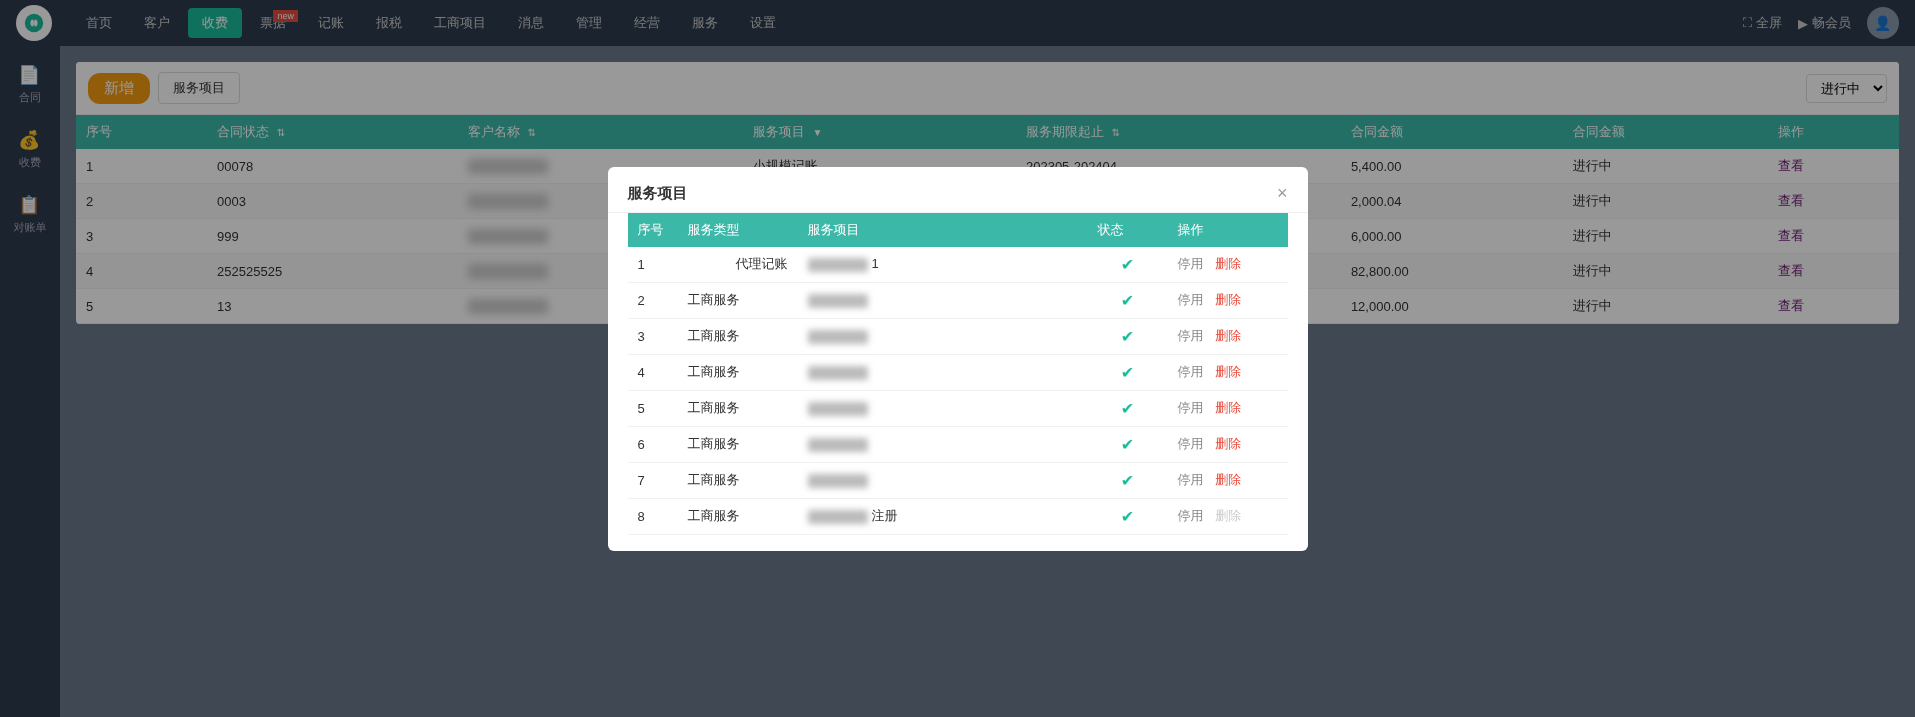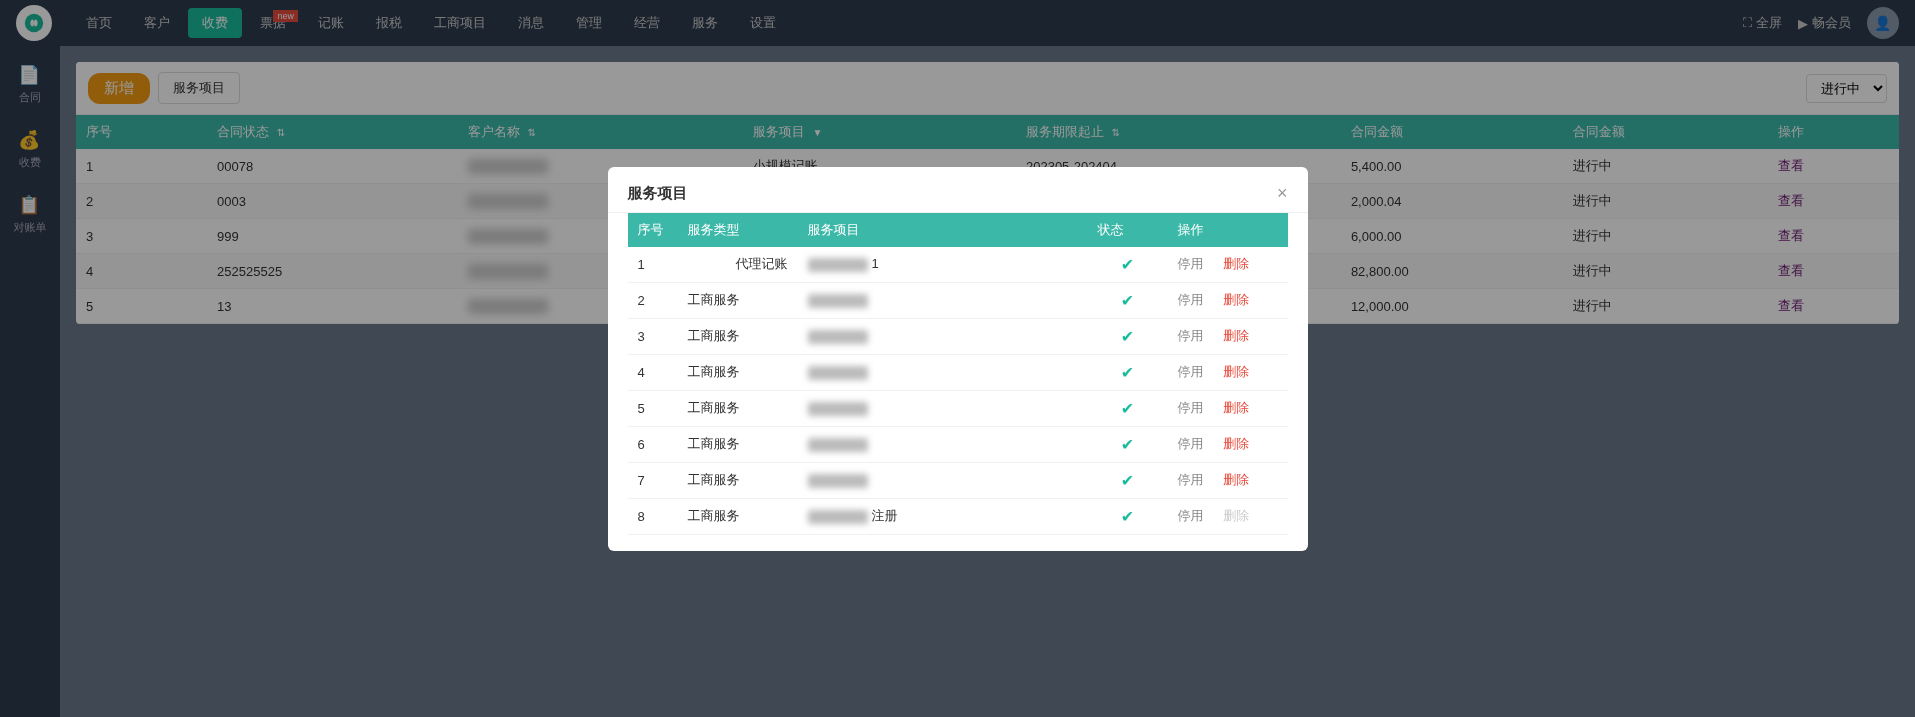--- a/index.html
+++ b/index.html
@@ -138,21 +138,21 @@
     .modal-table th {
       background: #3bb8a8; color: #fff; padding: 8px 10px;
       font-weight: 500; font-size: 13px; text-align: left;
     }
     .modal-table td {
       padding: 8px 10px; font-size: 13px; border-bottom: 1px solid #f0f0f0;
       color: #333;
     }
     .status-icon { color: #1abc9c; font-size: 16px; }
     .action-stop {
-      color: #888; cursor: pointer; margin-right: 16px; font-size: 13px;
+      color: #888; cursor: pointer; margin-right: 8px; font-size: 13px;
     }
     .action-delete {
       color: #e74c3c; cursor: pointer; font-size: 13px;
     }
     .action-delete-gray {
       color: #ccc; cursor: pointer; font-size: 13px;
     }
     
     .modal-body::-webkit-scrollbar { width: 6px; }
     .modal-body::-webkit-scrollbar-track { background: #f1f1f1; }

